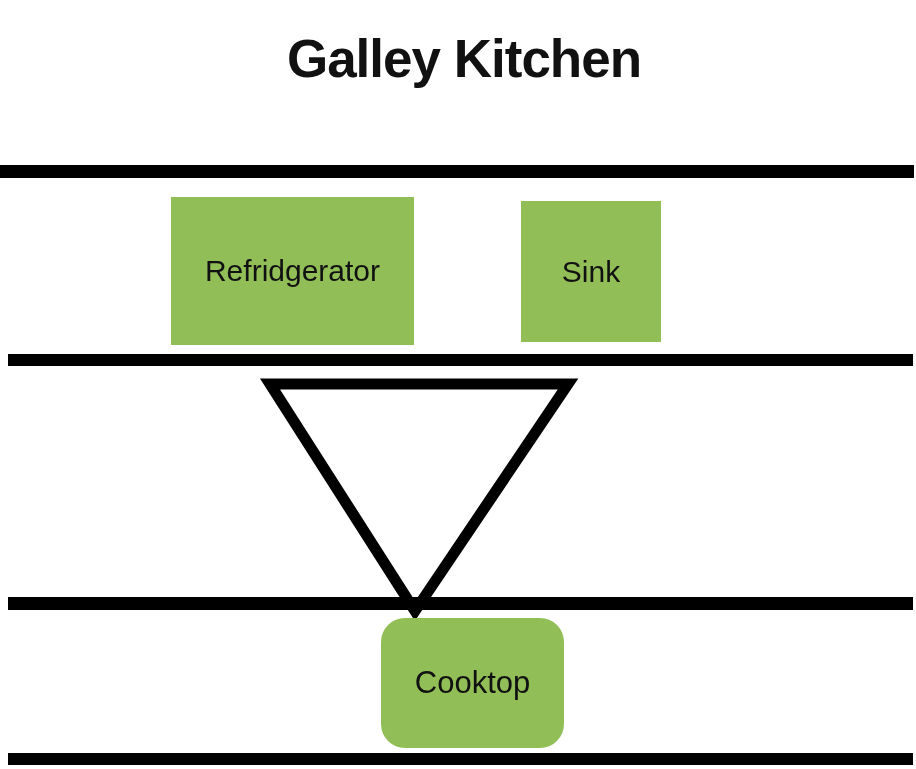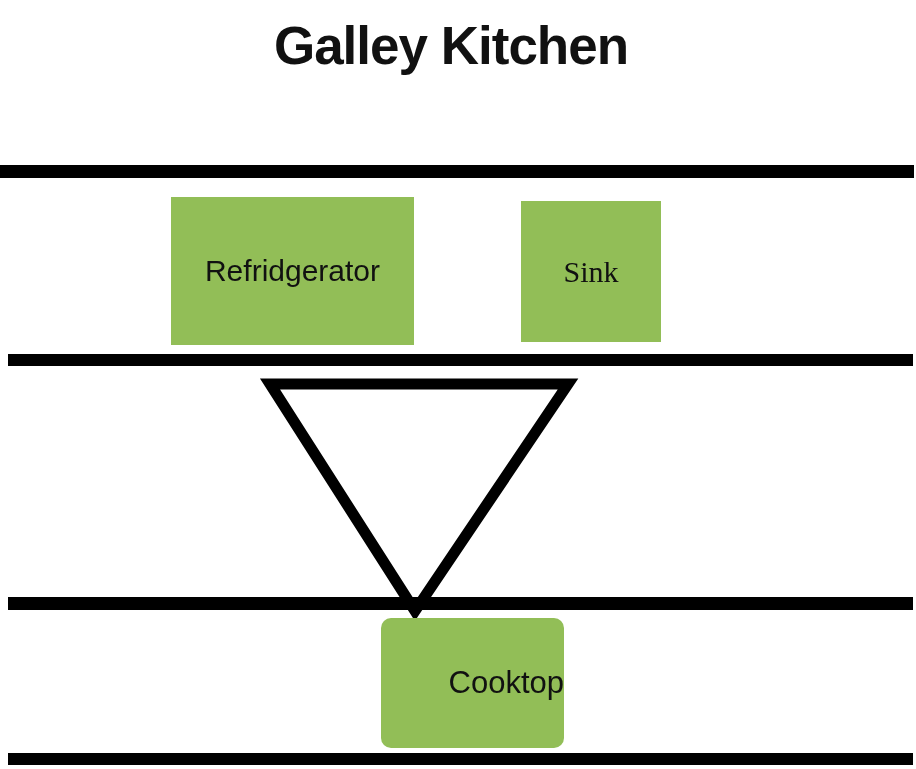--- a/index.html
+++ b/index.html
@@ -13,21 +13,21 @@
     height: 769px;
     background: var(--canvas-bg, #ffffff);
     overflow: hidden;
     font-family: "Liberation Sans", "DejaVu Sans", sans-serif;
   }
   .title {
     position: absolute;
     top: 12px;
     left: 0;
     width: 896px;
-    margin: 3px;
+    margin: 16px;
     text-align: center;
     font-size: 53px;
     font-weight: 700;
     letter-spacing: -1px;
     color: var(--text-color, #111);
   }
   .counter-line {
     position: absolute;
     background: var(--line-color, #000);
   }
@@ -41,22 +41,22 @@
     display: flex;
     align-items: center;
     justify-content: center;
     color: var(--text-color, #111);
     font-size: 30px;
     font-weight: 400;
     text-align: center;
     margin-left: 24px;
   }
   .fridge  { left: 147px; top: 197px; width: 243px; height: 148px; }
-  .sink    { left: 497px; top: 201px; width: 140px; height: 141px; font-family: Liberation Serif, serif; }
-  .cooktop { left: 357px; top: 618px; width: 183px; height: 130px; border-radius: 10px; font-size: 31px; justify-content: flex-end; }
+  .sink    { left: 497px; top: 201px; width: 140px; height: 141px; }
+  .cooktop { left: 357px; top: 618px; width: 183px; height: 130px; border-radius: 24px; font-size: 31px; }
   .triangle-svg {
     position: absolute;
     left: 0;
     top: 0;
     width: 916px;
     height: 769px;
     pointer-events: none;
   }
   .triangle-svg polygon {
     fill: none;

